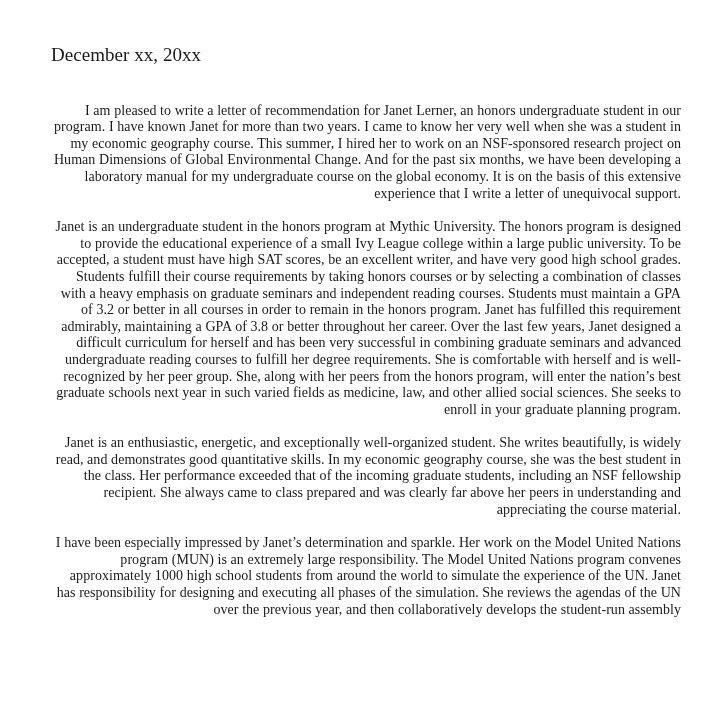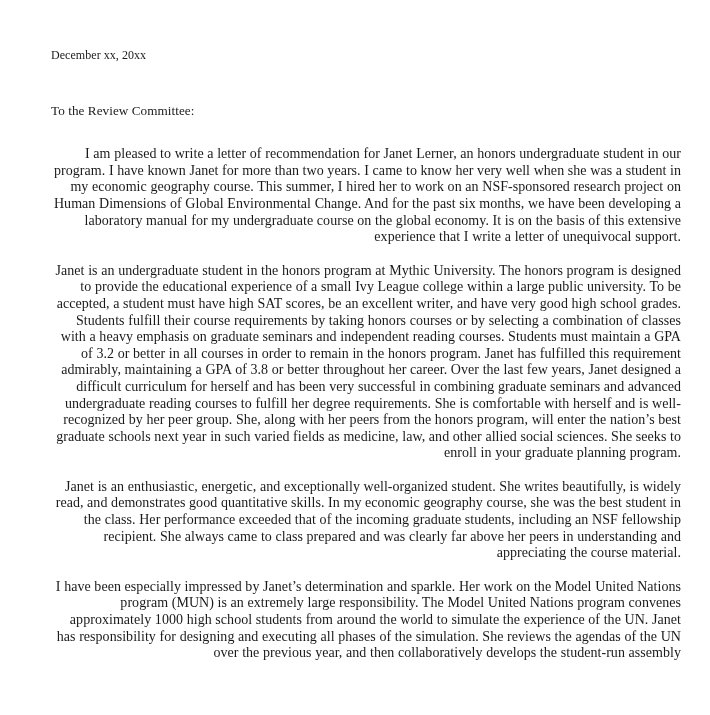--- a/index.html
+++ b/index.html
@@ -22,21 +22,21 @@
     height: 715px;
     background: #ffffff;
     box-sizing: border-box;
     padding: 47px 30px 0 51px;
   }
   .letter-body {
     width: 630px;
     text-align: left;
   }
   .date-line {
-    font-size: 12px;
+    font-size: 19px;
     line-height: 16.6px;
     letter-spacing: 0.05px;
     margin: 0 0 39px 0;
   }
   .salutation {
     font-size: 13.2px;
     line-height: 16.6px;
     letter-spacing: 0.05px;
     margin: 0 0 27px 0;
   }
@@ -55,21 +55,20 @@
   }
 </style>
 </head>
 <body style="color: rgb(26, 26, 26);">
 
 <div class="page" style="background: rgb(255, 255, 255);">
   <div class="letter-body">
 
     <p class="date-line">December xx, 20xx</p>
 
-    <p class="salutation">To the Review Committee:</p>
 
     <p class="para">I am pleased to write a letter of recommendation for Janet Lerner, an honors undergraduate student in our program. I have known Janet for more than two years. I came to know her very well when she was a student in my economic geography course. This summer, I hired her to work on an NSF-sponsored research project on Human Dimensions of Global Environmental Change. And for the past six months, we have been developing a laboratory manual for my undergraduate course on the global economy. It is on the basis of this extensive experience that I write a letter of unequivocal support.</p>
 
     <p class="para">Janet is an undergraduate student in the honors program at Mythic University. The honors program is designed to provide the educational experience of a small Ivy League college within a large public university. To be accepted, a student must have high SAT scores, be an excellent writer, and have very good high school grades. Students fulfill their course requirements by taking honors courses or by selecting a combination of classes with a heavy emphasis on graduate seminars and independent reading courses. Students must maintain a GPA of 3.2 or better in all courses in order to remain in the honors program. Janet has fulfilled this requirement admirably, maintaining a GPA of 3.8 or better throughout her career. Over the last few years, Janet designed a difficult curriculum for herself and has been very successful in combining graduate seminars and advanced undergraduate reading courses to fulfill her degree requirements. She is comfortable with herself and is well-recognized by her peer group. She, along with her peers from the honors program, will enter the nation’s best graduate schools next year in such varied fields as medicine, law, and other allied social sciences. She seeks to enroll in your graduate planning program.</p>
 
     <p class="para">Janet is an enthusiastic, energetic, and exceptionally well-organized student. She writes beautifully, is widely read, and demonstrates good quantitative skills. In my economic geography course, she was the best student in the class. Her performance exceeded that of the incoming graduate students, including an NSF fellowship recipient. She always came to class prepared and was clearly far above her peers in understanding and appreciating the course material.</p>
 
     <p class="para">I have been especially impressed by Janet’s determination and sparkle. Her work on the Model United Nations program (MUN) is an extremely large responsibility. The Model United Nations program convenes approximately 1000 high school students from around the world to simulate the experience of the UN. Janet has responsibility for designing and executing all phases of the simulation. She reviews the agendas of the UN over the previous year, and then collaboratively develops the student-run assembly</p>
 
   </div>

